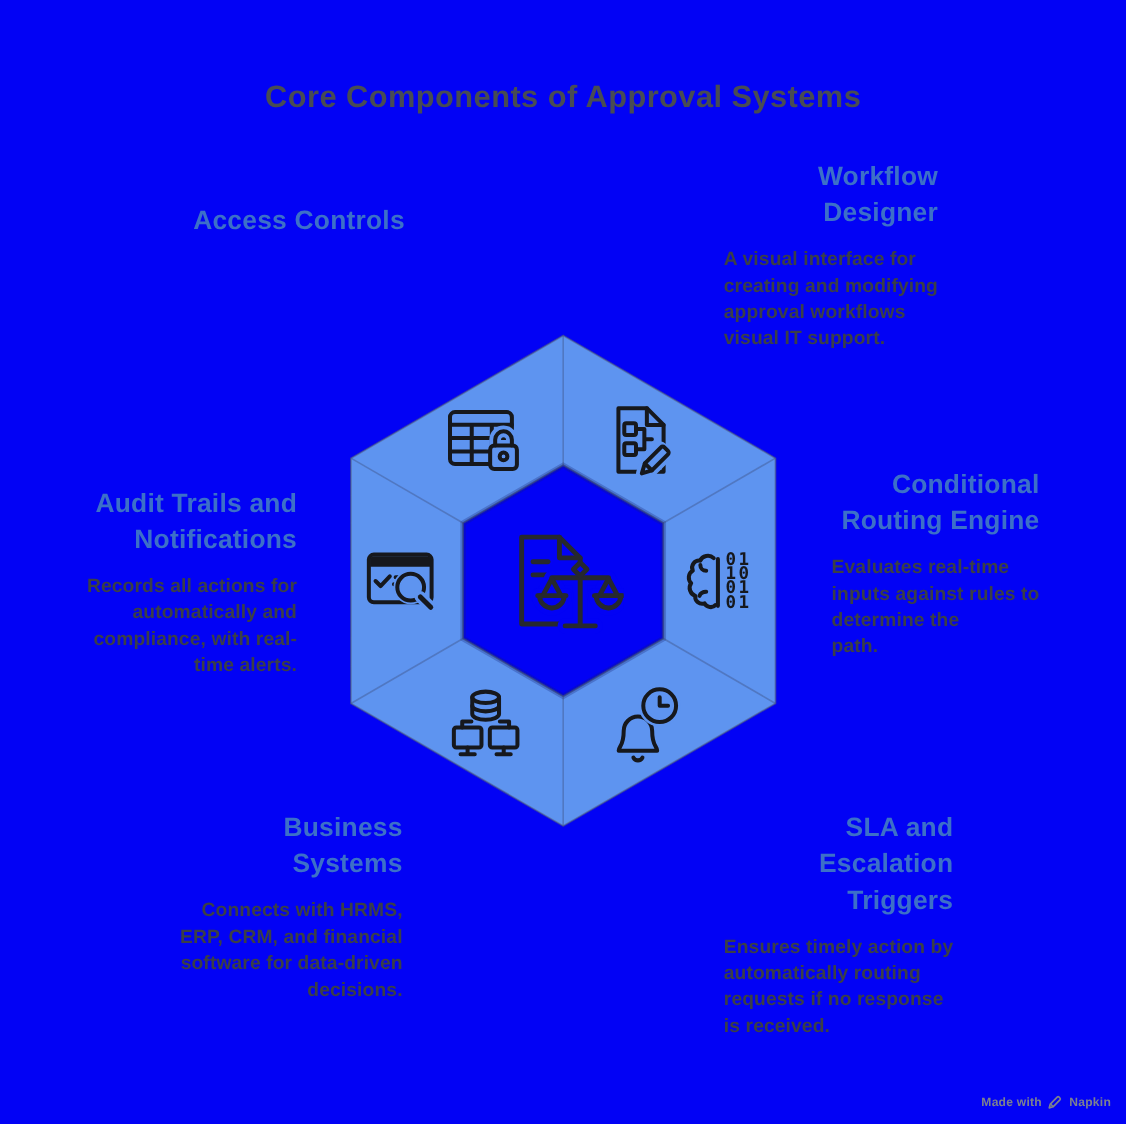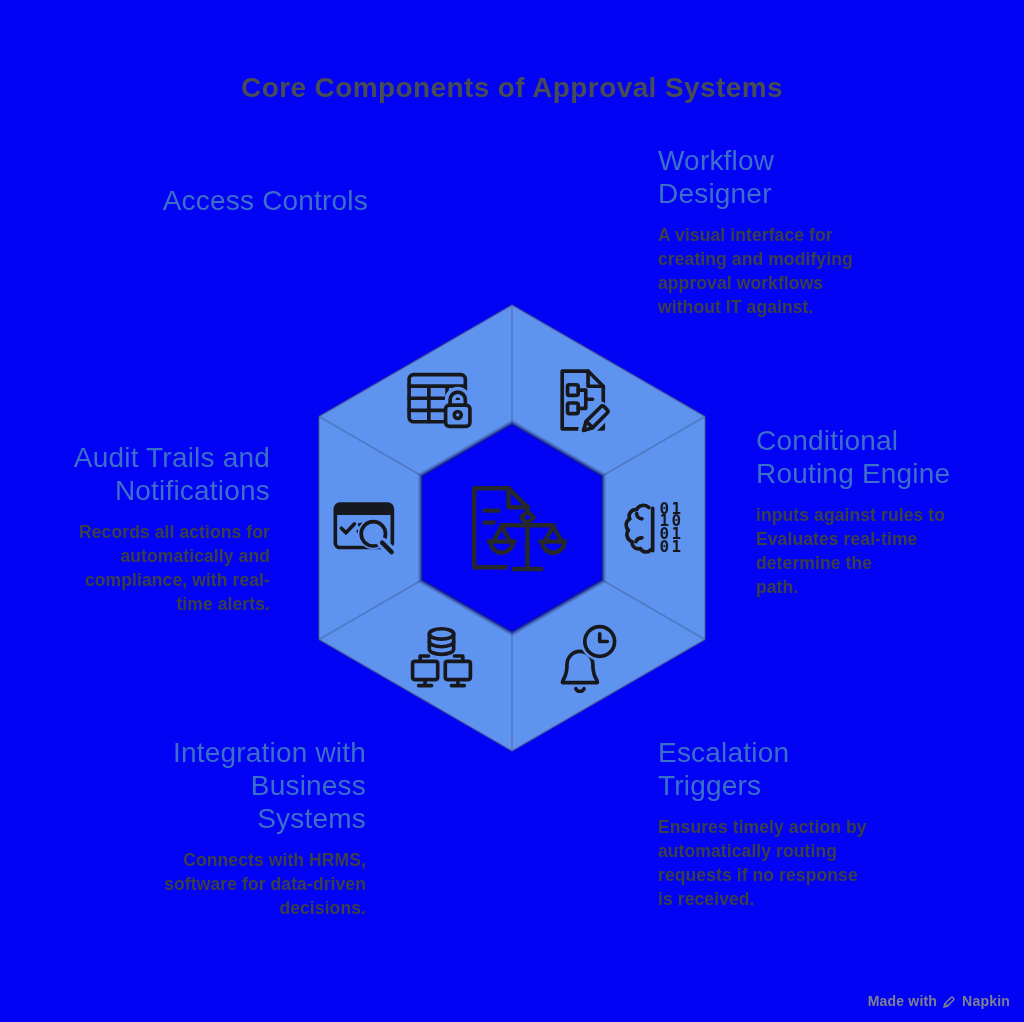--- a/index.html
+++ b/index.html
@@ -10,27 +10,27 @@
   }
   .title{
     position:absolute;left:0;right:0;top:70px;margin:0;
     text-align:center;font-size:28px;line-height:36px;font-weight:700;
     color:#484c54;letter-spacing:.4px;
   }
   .hex-svg{position:absolute;left:0;top:0;}
   .icon{position:absolute;}
   .sec{position:absolute;}
   .sec.align-right{text-align:right;}
-  .sec-heading{font-size:28px;line-height:33px;font-weight:400;color:#3c70c8;letter-spacing:.2px;}
+  .sec-heading{font-size:24px;line-height:33px;font-weight:700;color:#3c70c8;letter-spacing:.2px;text-align:right;}
   .sec-heading div{white-space:nowrap;}
   .sec-body{margin-top:13px;font-size:17.5px;line-height:24px;font-weight:600;color:#3b3f47;letter-spacing:.1px;}
   .sec-body div{white-space:nowrap;}
   .watermark{
     position:absolute;right:14px;bottom:13px;display:flex;align-items:center;gap:5px;
-    font-size:14px;font-weight:700;color:#7d828e;letter-spacing:.2px;
+    font-size:11px;font-weight:700;color:#7d828e;letter-spacing:.2px;
   }
   .wm-icon{display:block;}
 </style>
 </head>
 <body>
 
 <div class="canvas">
 
   <h1 class="title">Core Components of Approval Systems</h1>
 
@@ -141,58 +141,59 @@
 
   <section class="sec" style="left:658px;top:144px">
     <div class="sec-heading">
         <div>Workflow</div>
         <div>Designer</div>
       </div>
     <div class="sec-body">
         <div>A visual interface for</div>
         <div>creating and modifying</div>
         <div>approval workflows</div>
-        <div>without IT against.</div>
+        <div>visual IT support.</div>
       </div>
   </section>
 
   <section class="sec" style="left:756px;top:424px">
     <div class="sec-heading">
         <div>Conditional</div>
         <div>Routing Engine</div>
       </div>
     <div class="sec-body">
+        <div>Evaluates real-time</div>
         <div>inputs against rules to</div>
-        <div>Evaluates real-time</div>
         <div>determine the</div>
         <div>path.</div>
       </div>
   </section>
 
   <section class="sec" style="left:658px;top:736px">
     <div class="sec-heading">
+        <div>SLA and</div>
         <div>Escalation</div>
         <div>Triggers</div>
       </div>
     <div class="sec-body">
         <div>Ensures timely action by</div>
         <div>automatically routing</div>
         <div>requests if no response</div>
         <div>is received.</div>
       </div>
   </section>
 
   <section class="sec align-right" style="right:658px;top:736px">
     <div class="sec-heading">
-        <div>Integration with</div>
         <div>Business</div>
         <div>Systems</div>
       </div>
     <div class="sec-body">
         <div>Connects with HRMS,</div>
+        <div>ERP, CRM, and financial</div>
         <div>software for data-driven</div>
         <div>decisions.</div>
       </div>
   </section>
 
   <section class="sec align-right" style="right:754px;top:441px">
     <div class="sec-heading">
         <div>Audit Trails and</div>
         <div>Notifications</div>
       </div>

